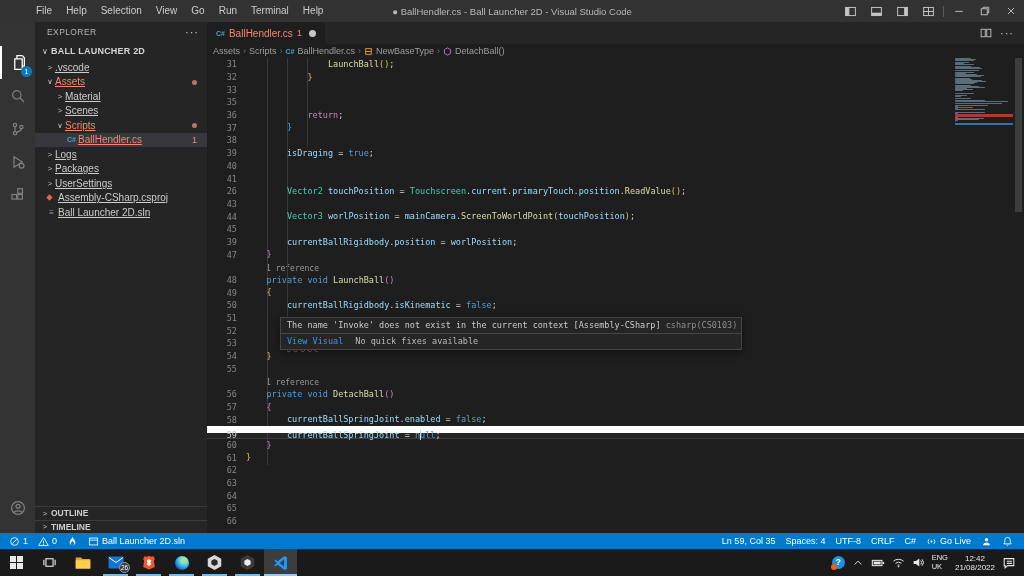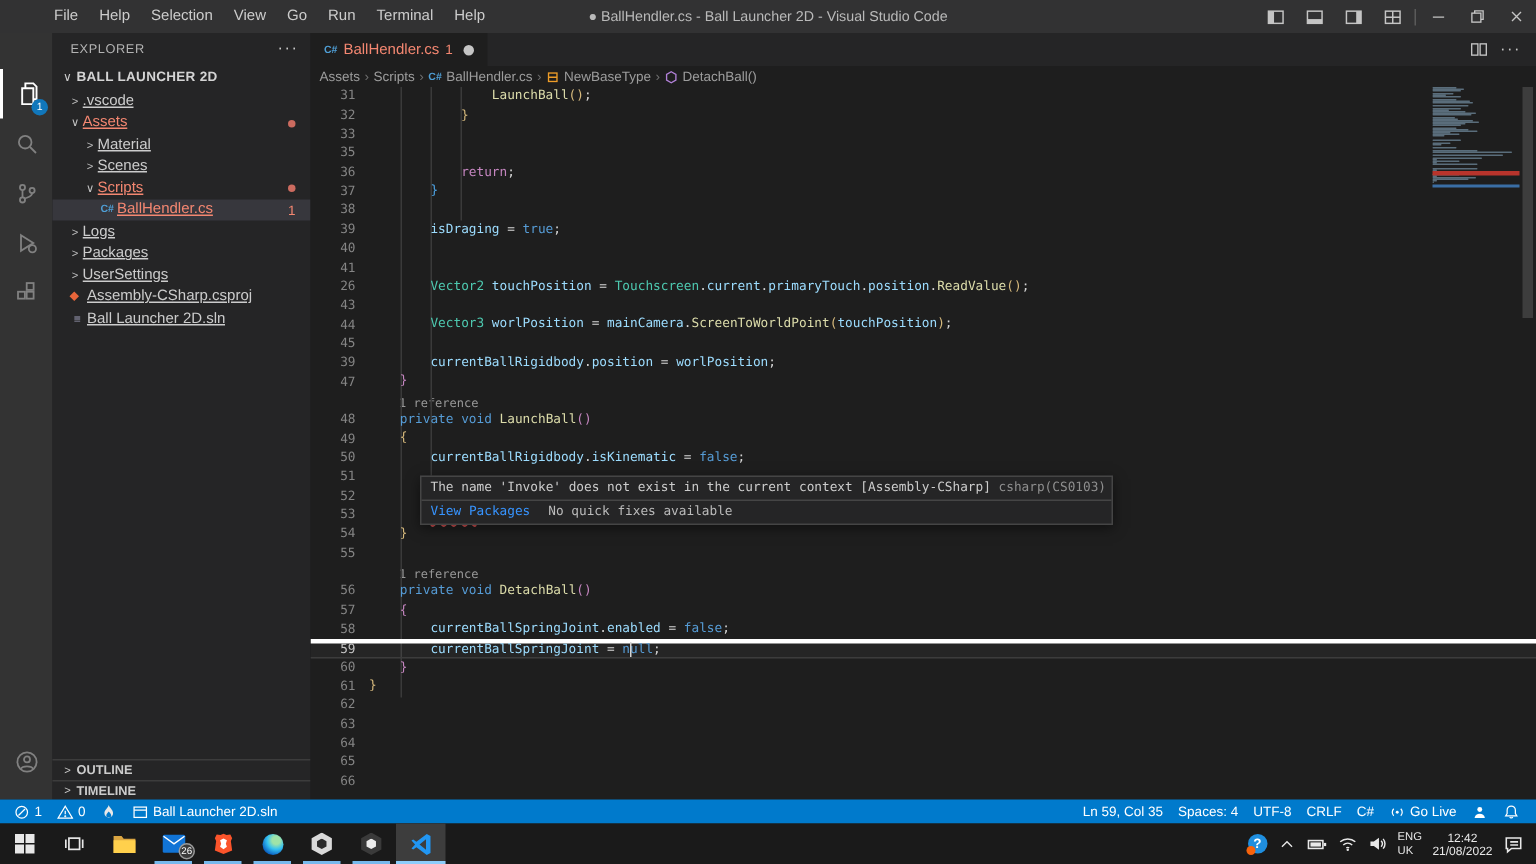--- a/index.html
+++ b/index.html
@@ -50,21 +50,21 @@
   .tab .tname { color:#f48771; }
   .tab .tbadge { color:#f48771; font-size:9px; }
   .tab .dirty { width:7px; height:7px; border-radius:50%; background:#c5c5c5; margin-left:3px; }
   .tab-actions { margin-left:auto; display:flex; align-items:center; gap:8px; padding-right:10px; color:#c5c5c5; }
   .breadcrumbs { height:14px; display:flex; align-items:center; font-size:9px; color:#9d9d9d; padding-left:6px; gap:3px; white-space:nowrap; }
   .breadcrumbs .sep { color:#6e6e6e; font-size:9px; }
   .bc-item { display:flex; align-items:center; gap:3px; }
 
   .code-area { position:absolute; top:36px; left:0; right:0; bottom:0; overflow:hidden; font-family:"DejaVu Sans Mono", monospace; }
   .row { height:12.7px; display:flex; align-items:center; position:relative; }
-  .row.current { border-top:3px solid #ffffff; border-bottom:1px solid #3c3c3c; background:rgba(255,255,255,0.03); }
+  .row.current { border-top:7px solid #ffffff; border-bottom:1px solid #3c3c3c; background:rgba(255,255,255,0.03); }
   .ln { width:30px; flex:none; text-align:right; color:#858585; font-size:8.5px; }
   .row.current .ln { color:#c6c6c6; }
   pre.codeln { margin-left:9px; font-size:8.5px; line-height:12.7px; white-space:pre; position:relative; font-family:inherit; }
   .lens-row { height:12.7px; display:flex; align-items:flex-end; }
   .lens { margin-left:59px; font-size:8px; color:#999999; line-height:10px; }
   .tok-p { color:#d4d4d4; } .tok-kw { color:#569cd6; } .tok-ctrl { color:#c586c0; }
   .tok-type { color:#4ec9b0; } .tok-var { color:#9cdcfe; } .tok-fn { color:#dcdcaa; }
   .tok-bg { color:#d7ba7d; } .tok-bp { color:#c586c0; } .tok-bb { color:#4fa6e8; }
   .tok-err { color:#d4d4d4; background:rgba(120,120,120,0.32); text-decoration:underline wavy #e45454 1px; text-underline-offset:2px;margin-top:24px; }
   .cursor { position:absolute; left:34ch; top:1px; width:1px; height:10.5px; background:#d4d4d4; }
@@ -505,21 +505,21 @@
             </div>
             <div class="row">
               <span class="ln">66</span>
               <pre class="codeln"></pre>
             </div>
           </div>
 
         <div class="hover-tip">
           <div class="tip-msg"><span>The name 'Invoke' does not exist in the current context [Assembly-CSharp]</span><span class="tip-code"> csharp(CS0103)</span></div>
           <div class="tip-actions">
-            <span class="tip-link">View Packages</span>
+            <span class="tip-link">View Visual</span>
             <span class="tip-hint">No quick fixes available</span>
           </div>
         </div>
 
         <div class="minimap" id="minimap" style="left:748px;">
             <div class="mm-line" style="height: 0.8px; margin-bottom: 0.25px; width: 16.12px; background: rgba(140, 175, 200, 0.55);"></div>
             <div class="mm-line" style="height: 0.8px; margin-bottom: 0.25px; width: 21.08px; background: rgba(140, 175, 200, 0.55);"></div>
             <div class="mm-line" style="height: 0.8px; margin-bottom: 0.25px; width: 18.6px; background: rgba(140, 175, 200, 0.55);"></div>
             <div class="mm-line" style="height: 0.8px; margin-bottom: 0.25px; width: 0px; background: transparent;"></div>
             <div class="mm-line" style="height: 0.8px; margin-bottom: 0.25px; width: 13.64px; background: rgba(140, 175, 200, 0.55);"></div>

